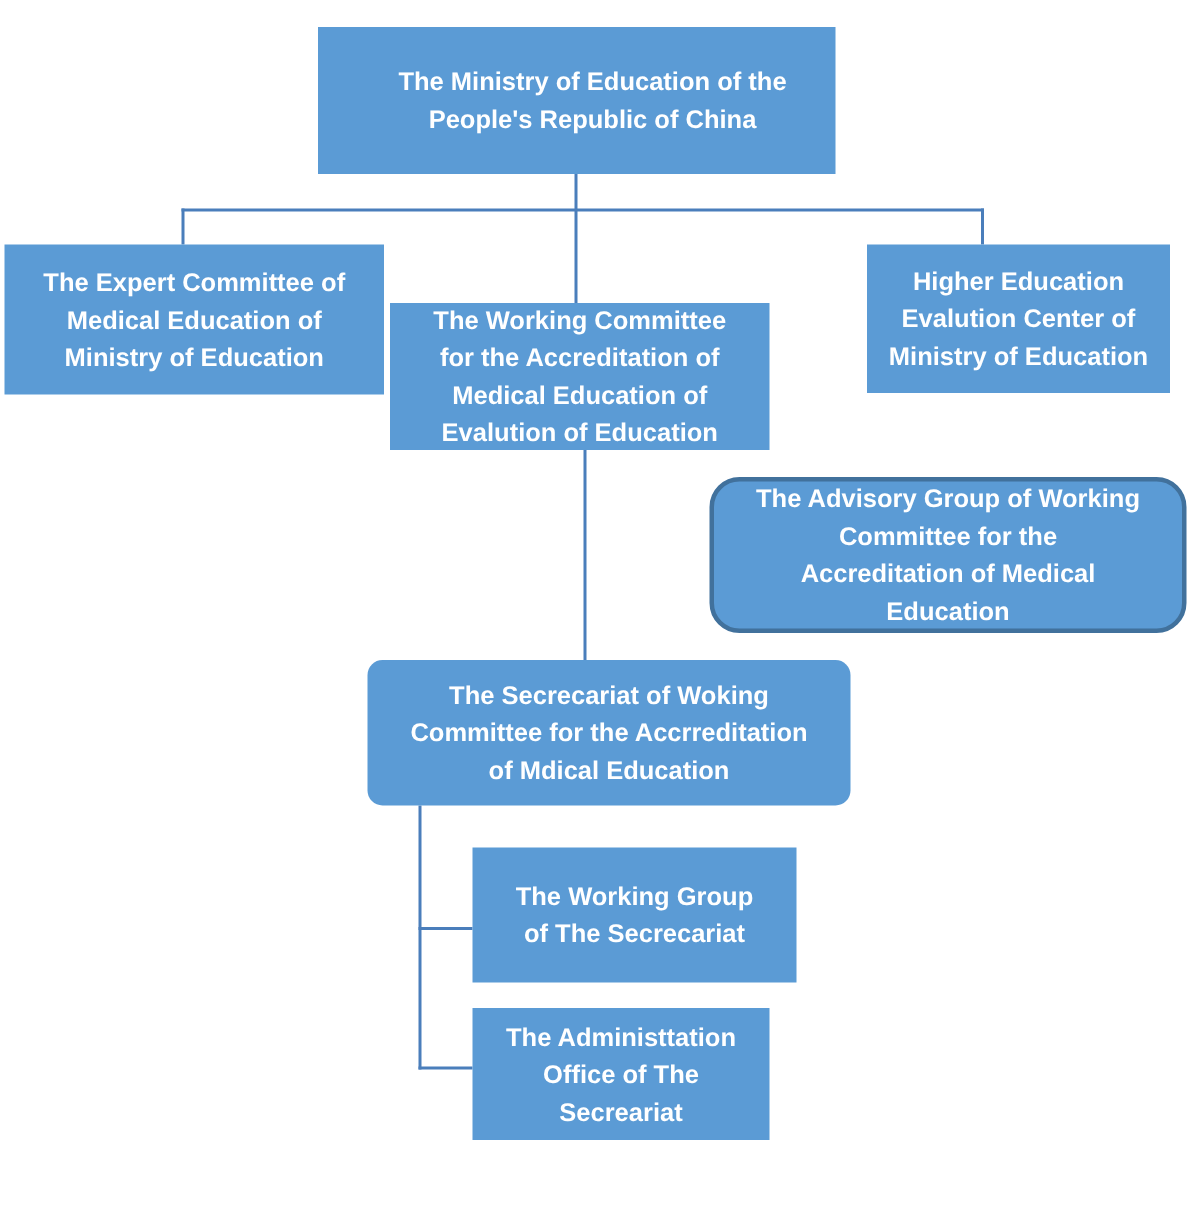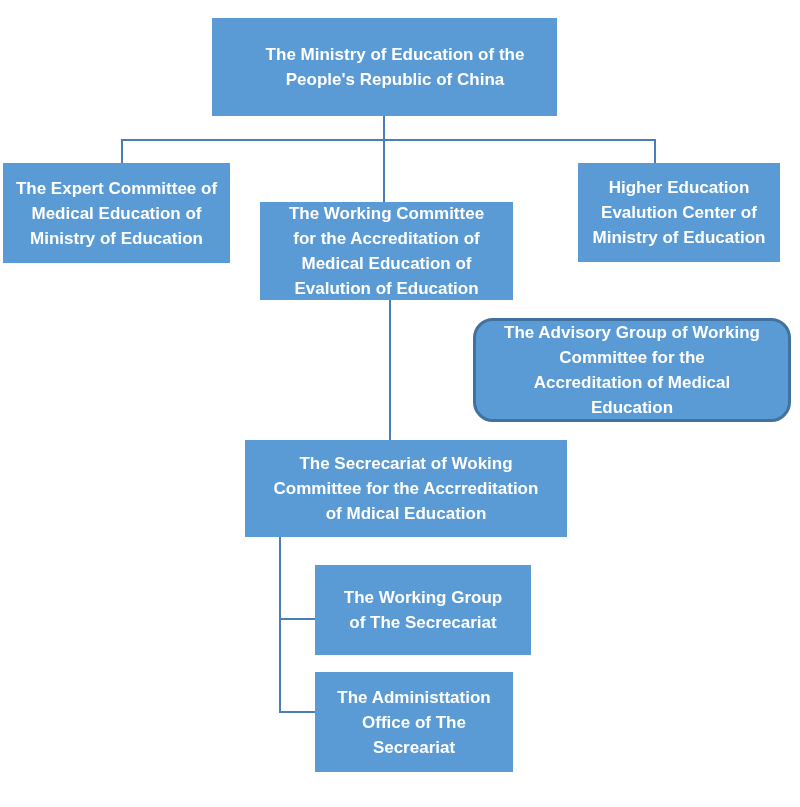--- a/index.html
+++ b/index.html
@@ -43,27 +43,27 @@
     border-radius: 20px;
     border: 3px solid var(--advisory-border, #41719c);
   }
   .connector {
     position: absolute;
     background: var(--connector, #4a7ebb);
   }
 
   
   #node-ministry     { left: 212px; top: 18px;  width: 345px; height: 98px; padding-left: 21px; }
-  #node-expert       { left: 3px;   top: 163px; width: 227px; height: 100px; align-items: center; }
+  #node-expert       { left: 3px;   top: 163px; width: 253px; height: 100px; align-items: center; }
   #node-working      { left: 260px; top: 202px; width: 253px; height: 98px; }
   #node-higher       { left: 578px; top: 163px; width: 202px; height: 99px; }
   #node-advisory     { left: 473px; top: 318px; width: 318px; height: 104px; justify-content: flex-end; }
-  #node-secretariat  { left: 245px; top: 440px; width: 322px; height: 97px; }
+  #node-secretariat  { left: 245px; top: 440px; width: 322px; height: 97px; border-radius: 10px; }
   #node-workinggroup { left: 315px; top: 565px; width: 216px; height: 90px; }
-  #node-adminoffice  { left: 315px; top: 672px; width: 198px; height: 100px; }
+  #node-adminoffice  { left: 315px; top: 672px; width: 198px; height: 88px; }
 
   
   #conn-ministry-drop   { left: 383px; top: 116px; width: 2px;   height: 86px; }
   #conn-bus             { left: 121px; top: 139px; width: 535px; height: 2px; }
   #conn-expert-drop     { left: 121px; top: 139px; width: 2px;   height: 24px; }
   #conn-higher-drop     { left: 654px; top: 139px; width: 2px;   height: 24px; }
   #conn-working-secr    { left: 389px; top: 300px; width: 2px;   height: 140px; }
   #conn-secr-trunk      { left: 279px; top: 537px; width: 2px;   height: 176px; }
   #conn-stub-wgroup     { left: 279px; top: 618px; width: 36px;  height: 2px; }
   #conn-stub-admin      { left: 279px; top: 711px; width: 36px;  height: 2px; }

